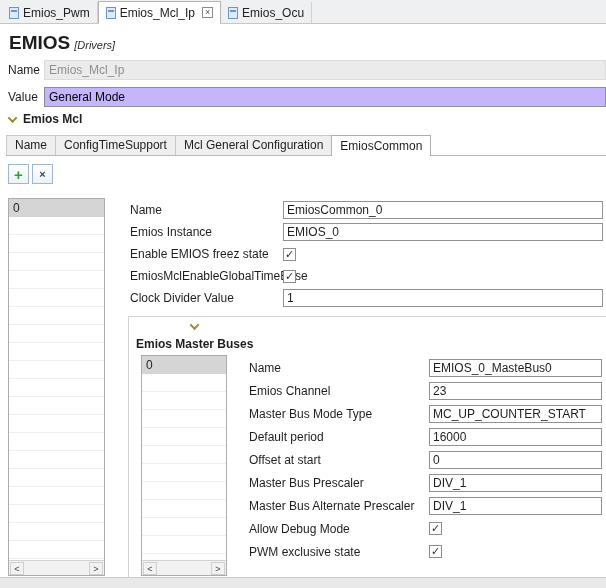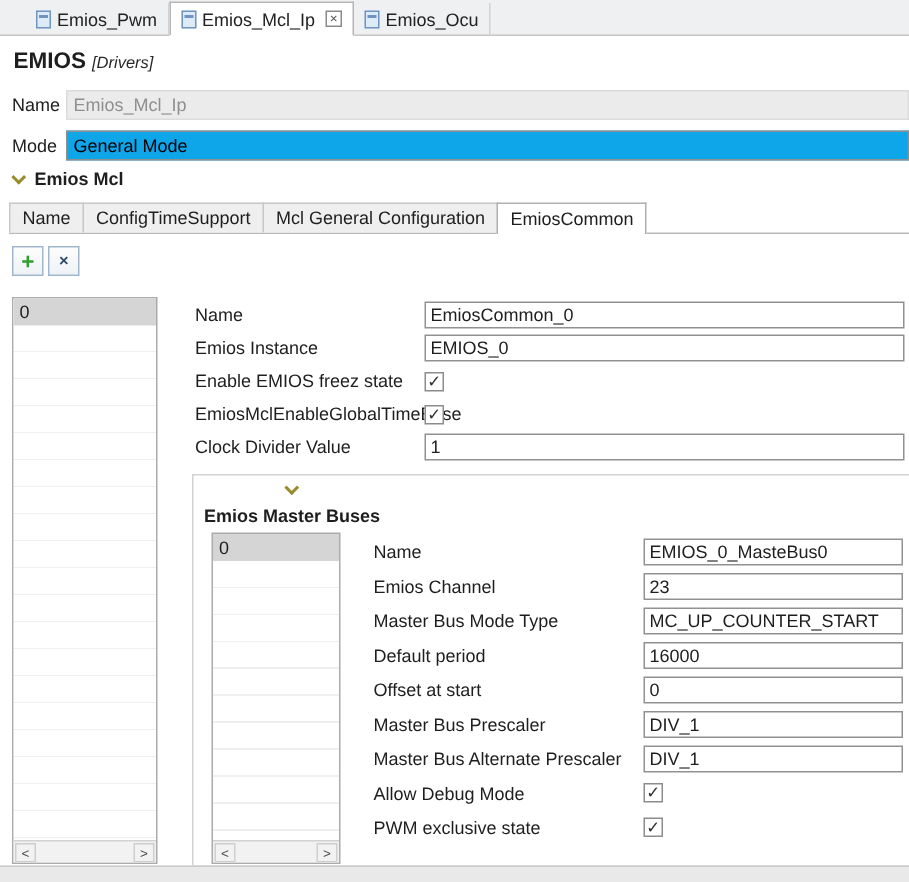--- a/index.html
+++ b/index.html
@@ -4,45 +4,45 @@
 <style>
   * { margin:0; padding:0; box-sizing:border-box; }
   html,body { background:#ffffff; }
   body { font-family:"Liberation Sans","DejaVu Sans",sans-serif; font-size:12px; color:#1e1e1e; }
 
   .app { position:relative; width:606px; height:588px; background:#fff; overflow:hidden; }
 
   
   .tabbar { position:absolute; top:0; left:0; right:0; height:24px;
             background:#eef0f1; border-bottom:1px solid #c6c6c6;
-            display:flex; align-items:flex-end; padding-left:17px; }
+            display:flex; align-items:flex-end; padding-left:2px; }
   .tab { height:21px; display:flex; align-items:center; gap:4px; padding:0 7px;
          border-right:1px solid #d2d2d2; color:#222; cursor:default; white-space:nowrap; }
   .tab.active { height:23px; background:#fff; border:1px solid #b5b5b5;
                 border-bottom:1px solid #fff; margin-bottom:-1px; z-index:2; }
   .file-icon { width:10px; height:12px; border:1px solid #6f94c0; background:#ddeaf8;
                position:relative; flex:none; }
   .file-icon::after { content:""; position:absolute; left:1px; top:2px; width:6px; height:2px;
                       background:#6f94c0; }
   .tab-close { width:11px; height:11px; border:1px solid #8a8a8a; font-size:9px; line-height:9px;
                text-align:center; color:#555; margin-left:3px; flex:none; }
 
   
   .page-title { position:absolute; left:9px; top:32px; }
-  .page-title .t { font-weight:bold; font-size:15px; }
+  .page-title .t { font-weight:bold; font-size:19px; }
   .page-title .s { font-style:italic; font-size:11px; margin-left:4px; color:#2a2a2a; }
 
   
   .form-line { position:absolute; left:8px; right:0; height:20px; display:flex; align-items:center; }
   #line-name { top:60px; }
   #line-mode { top:87px; }
   .form-line .lbl { width:36px; flex:none; }
   .field-ro { flex:1; height:20px; line-height:18px; background:#ebebeb; color:#8f8f8f;
               border:1px solid #dcdcdc; padding:0 4px; }
-  .field-rw { flex:1; height:20px; line-height:18px; background:#0ea5e9; color:#000;
+  .field-rw { flex:1; height:20px; line-height:18px; background:#c4b5fd; color:#000;
               border:1px solid #8f8f8f; padding:0 4px; }
 
   
   .section-hdr { position:absolute; display:flex; align-items:center; gap:7px; font-weight:bold; }
   #mcl-hdr { left:9px; top:112px; }
   .chev { width:7px; height:7px; border-right:2px solid #9a8b2e; border-bottom:2px solid #9a8b2e;
           transform:rotate(45deg) translate(-1px,-1px); flex:none; }
 
   
   #mcl-tabs { position:absolute; left:6px; top:135px; right:0; height:21px;
@@ -125,21 +125,21 @@
   <div class="page-title">
     <span class="t">EMIOS</span><span class="s">[Drivers]</span>
   </div>
 
   <div class="form-line" id="line-name">
     <div class="lbl">Name</div>
     <div class="field-ro">Emios_Mcl_Ip</div>
   </div>
 
   <div class="form-line" id="line-mode">
-    <div class="lbl">Mode</div>
+    <div class="lbl">Value</div>
     <div class="field-rw">General Mode</div>
   </div>
 
   <div class="section-hdr" id="mcl-hdr">
     <span class="chev"></span>
     <span>Emios Mcl</span>
   </div>
 
   <div id="mcl-tabs">
       <div class="mtab">Name</div>

